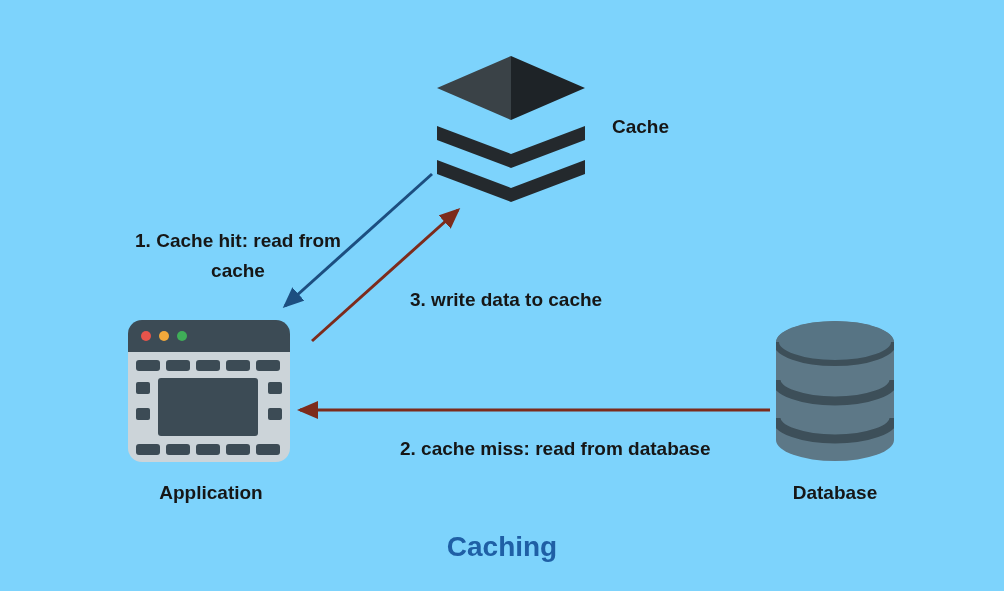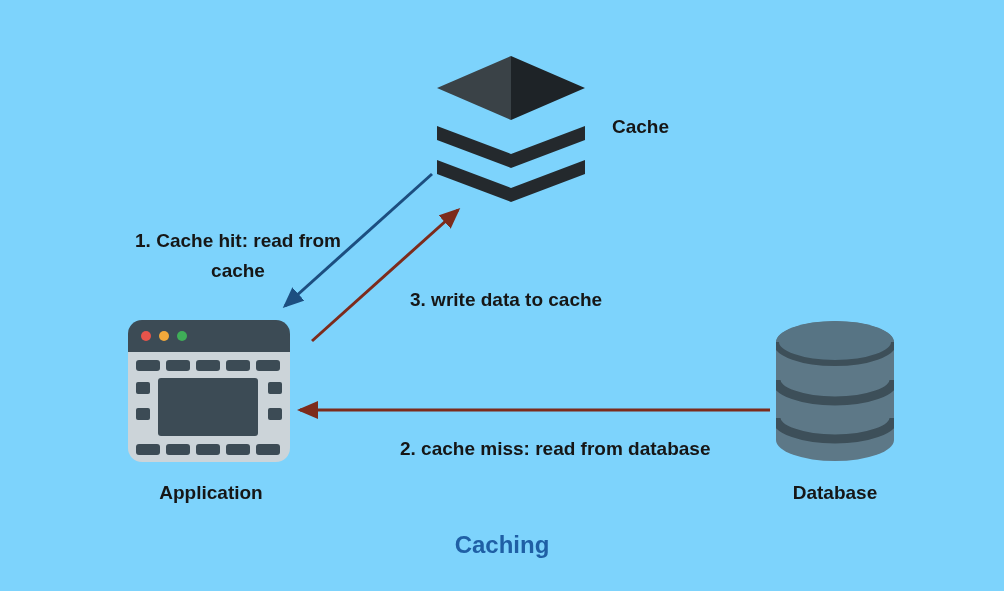--- a/index.html
+++ b/index.html
@@ -26,21 +26,21 @@
   #hit-label    { left: 118px; top: 186px; width: 240px; text-align: center; line-height: 30px; margin-top: 40px; }
   #write-label  { left: 410px; top: 288px; white-space: nowrap; text-align: center; }
   #miss-label   { left: 352px; top: 437px; white-space: nowrap; margin-left: 48px; }
   #app-label    { left: 130px; top: 481px; width: 162px; text-align: center; }
   #db-label     { left: 755px; top: 481px; width: 160px; text-align: center; }
   #diagram-title {
     position: absolute;
     left: 0; top: 531px; width: 100%;
     text-align: center;
     font-weight: 700;
-    font-size: 24px;
+    font-size: 28px;
     color: #1f5fa5;
   }
   #cache-icon { left: 435px; top: 52px;  width: 152px; height: 150px; }
   #app-icon   { left: 128px; top: 320px; width: 162px; height: 142px; }
   #db-icon    { left: 775px; top: 320px; width: 120px; height: 142px; }
 </style>
 </head>
 <body>
 
 <div class="canvas">

